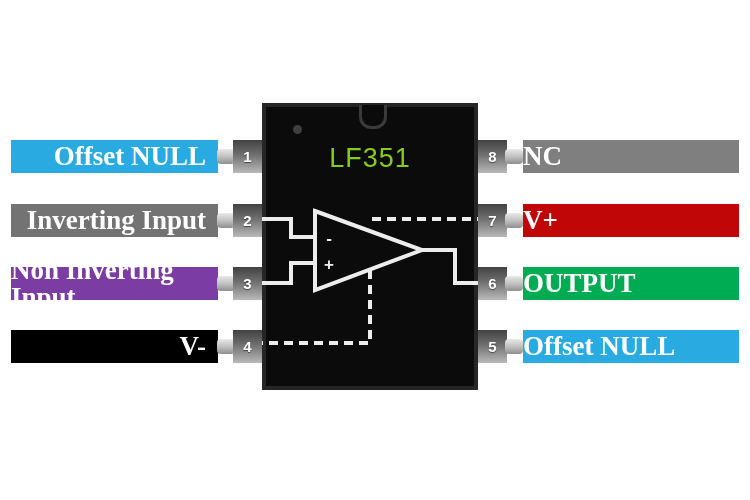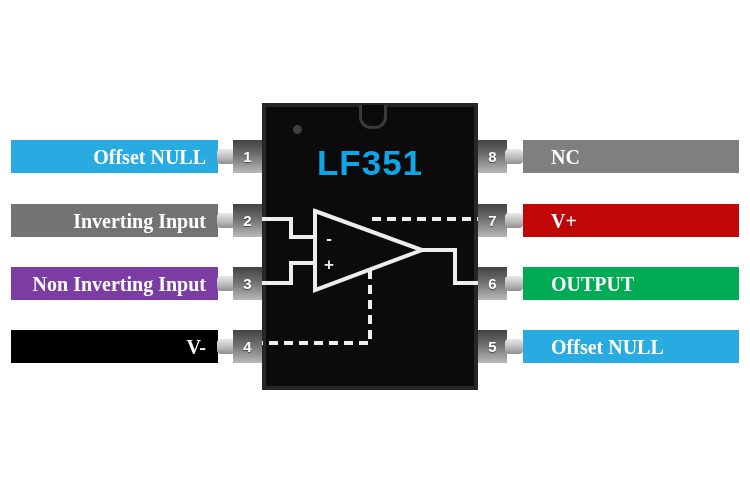--- a/index.html
+++ b/index.html
@@ -3,24 +3,24 @@
 <meta charset="utf-8">
 <style>
   html,body{margin:0;padding:0;background:#ffffff;}
   .stage{
     position:relative;width:750px;height:500px;background:#ffffff;overflow:hidden;
     font-family:"Liberation Serif", serif;
   }
   
   .bar{
     position:absolute;height:33px;display:flex;align-items:center;
-    color:#ffffff;font-weight:700;font-size:20px;line-height:1;
+    color:#ffffff;font-weight:700;font-size:27px;line-height:1;
   }
   .bar-left{left:11px;width:207px;justify-content:flex-end;padding-right:12px;box-sizing:border-box;}
-  .bar-right{left:523px;width:216px;justify-content:flex-start;padding-left:28px;box-sizing:border-box;}
+  .bar-right{left:523px;width:216px;justify-content:flex-start;padding-left:0;box-sizing:border-box;}
   
   .pin{
     position:absolute;width:29px;height:33px;
     background:linear-gradient(180deg,#424242 0%,#6f6f6f 45%,#b9b9b9 100%);
     color:#ffffff;font-family:"Liberation Sans",sans-serif;font-weight:700;font-size:15px;
     display:flex;align-items:center;justify-content:center;
     text-shadow:0 1px 1px rgba(0,0,0,.5);
   }
   .pin-left{left:233px;}
   .pin-right{left:478px;}
@@ -40,22 +40,22 @@
     position:absolute;left:93px;top:-2px;width:22px;height:21px;
     background:#0b0b0b;border:3px solid #3a3a3a;border-top:none;
     border-radius:0 0 12px 12px;
   }
   .dot{
     position:absolute;left:27px;top:18px;width:9px;height:9px;border-radius:50%;
     background:#3f3f3f;
   }
   .part-number{
     position:absolute;left:0;top:36px;width:100%;text-align:center;
-    color:#0ea5e9;font-family:"Liberation Sans",sans-serif;font-weight:700;
-    font-size:35px;letter-spacing:1px;
+    color:#84cc16;font-family:"Liberation Sans",sans-serif;font-weight:400;
+    font-size:27px;letter-spacing:1px;
   }
   .watermark{
     position:absolute;left:0;bottom:6px;width:100%;text-align:center;white-space:nowrap;
     color:#202020;font-family:"Liberation Sans",sans-serif;font-weight:700;
     font-size:16px;letter-spacing:.5px;
   }
   .opamp{position:absolute;left:-4px;top:-4px;}
   .wire{fill:none;stroke:#ededed;stroke-width:4;}
   .dashed{stroke-dasharray:9 6;}
   .tri{fill:none;stroke:#ededed;stroke-width:4;stroke-linejoin:miter;}

